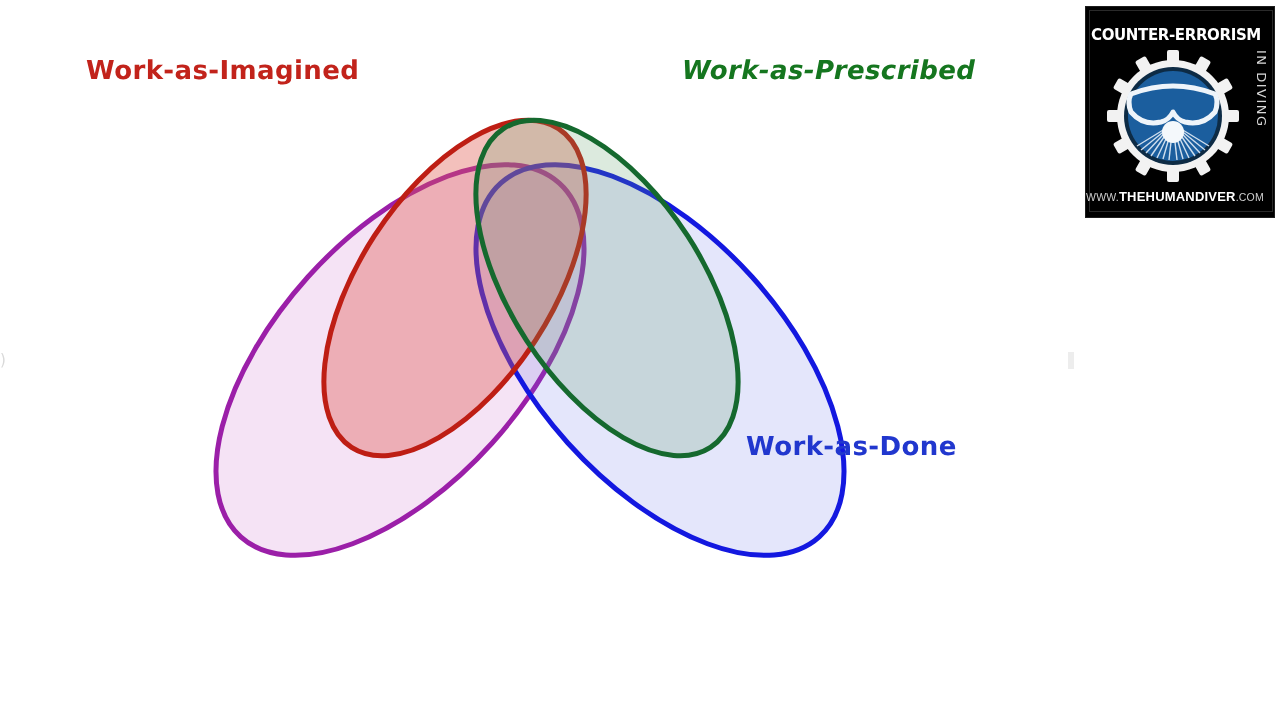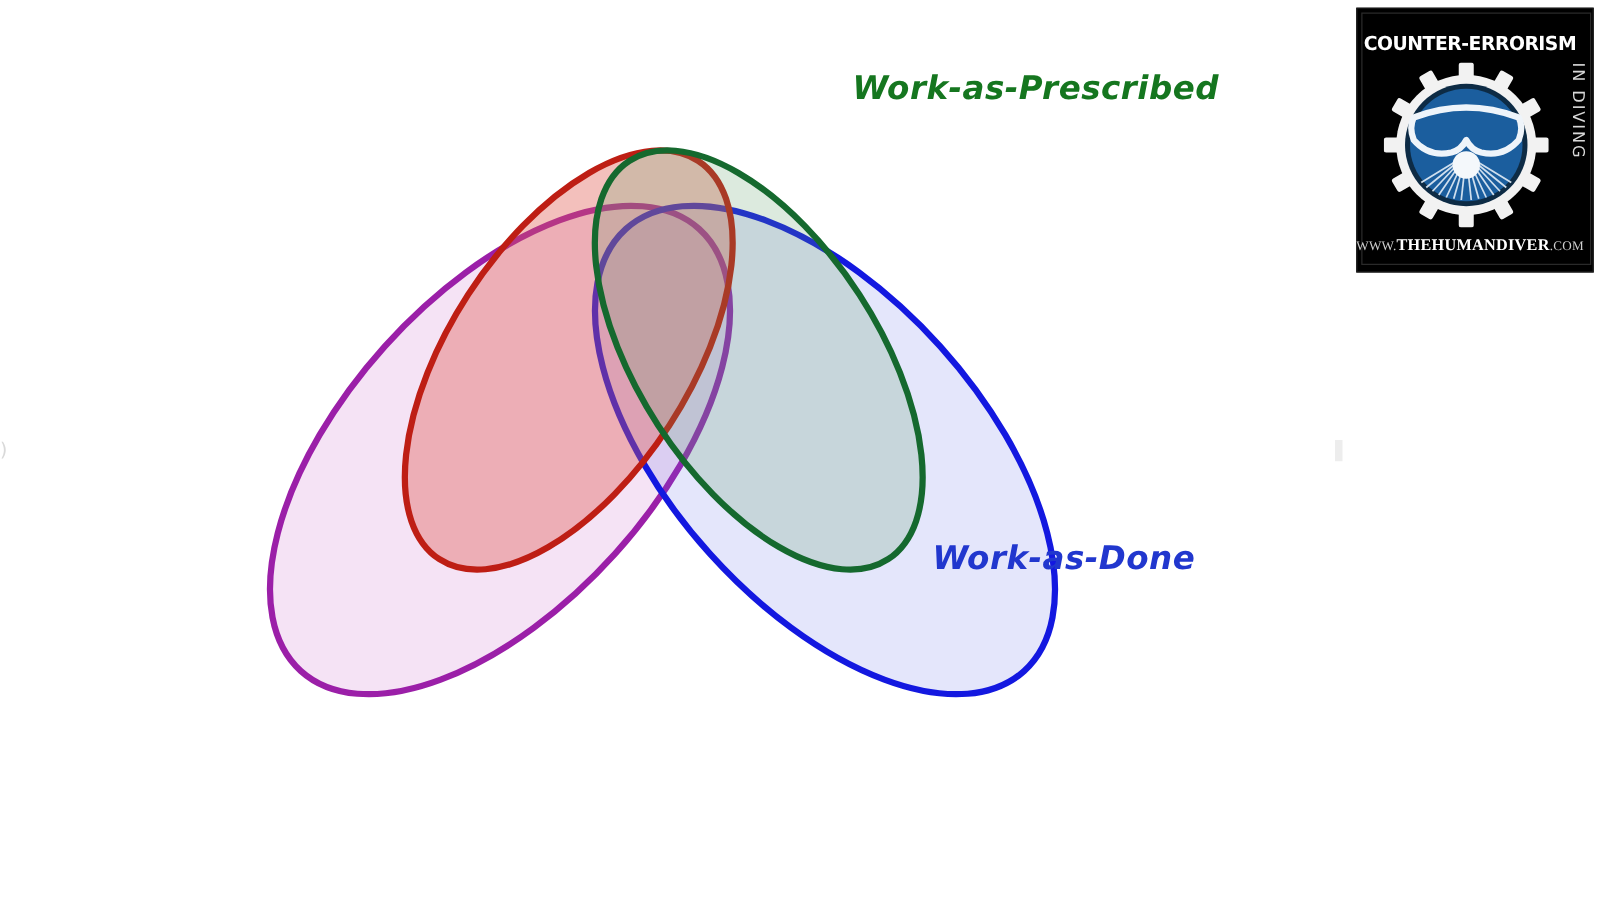--- a/index.html
+++ b/index.html
@@ -96,23 +96,23 @@
     left: 22px;
     top: 44px;
     width: 132px;
     height: 132px;
   }
   #logo-url {
     position: absolute;
     left: 0;
     right: 10px;
     bottom: 14px;
-    text-align: right;
-    white-space: nowrap;
-    font-family: Liberation Serif, serif;
+    text-align: center;
+    white-space: nowrap;
+    font-family: Liberation Sans, sans-serif;
     font-size: 11px;
     color: #e6e6e6;
     letter-spacing: 0.2px;
   }
   #logo-url .thin { font-weight: normal; font-size: 10.5px; color: #cfcfcf; }
   #logo-url .bold { font-weight: bold; font-size: 13px; color: #ffffff; }
 
   
   #edge-artifact-left {
     position: absolute;
@@ -146,25 +146,26 @@
       <ellipse cx="400" cy="360" rx="124" ry="238" transform="rotate(42 400 360)" fill="#C24FC2" fill-opacity="0.16" stroke="#9B1FA8" stroke-width="5"></ellipse>
 
       <ellipse cx="660" cy="360" rx="124" ry="238" transform="rotate(-42 660 360)" fill="#5A64E6" fill-opacity="0.16" stroke="#1318E0" stroke-width="5"></ellipse>
 
       <ellipse cx="455" cy="288" rx="96" ry="190" transform="rotate(33 455 288)" fill="#E05A50" fill-opacity="0.38" stroke="#BE1E14" stroke-width="5"></ellipse>
 
       <ellipse cx="607" cy="288" rx="96" ry="190" transform="rotate(-33 607 288)" fill="#5E9E6B" fill-opacity="0.22" stroke="#15692E" stroke-width="5"></ellipse>
     </g>
   </svg>
 
+  <div class="venn-label" id="label-imagined" style="color: rgb(194, 35, 27);">Work-as-Imagined</div>
 
   <div class="venn-label" id="label-prescribed" style="color: rgb(21, 118, 31); font-style: italic;">Work-as-Prescribed</div>
 
 
-  <div class="venn-label" id="label-done" style="color: rgb(33, 55, 206); font-style: italic;">Work-as-Done</div>
+  <div class="venn-label" id="label-done" style="color: rgb(33, 55, 206);">Work-as-Done</div>
 
   <div id="edge-artifact-left">)</div>
   <div id="edge-artifact-right"></div>
 
   <div id="logo-badge" style="background: rgb(0, 0, 0);">
     <div id="logo-inner"></div>
 
     <div id="logo-title">COUNTER-ERRORISM</div>
 
     <div id="logo-subtitle">IN DIVING</div>

